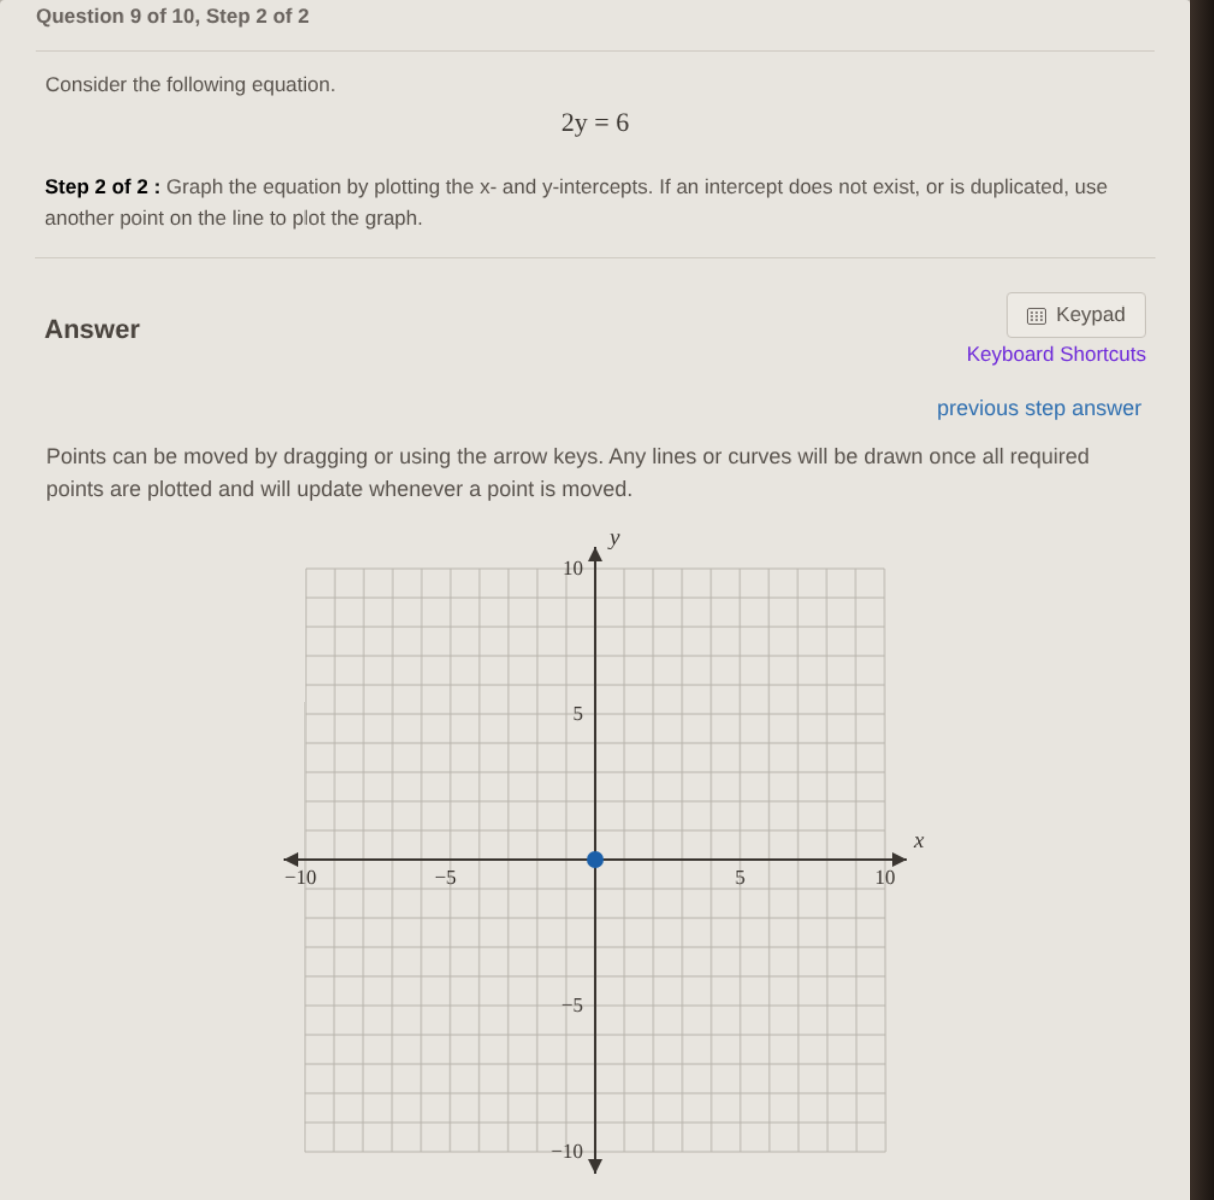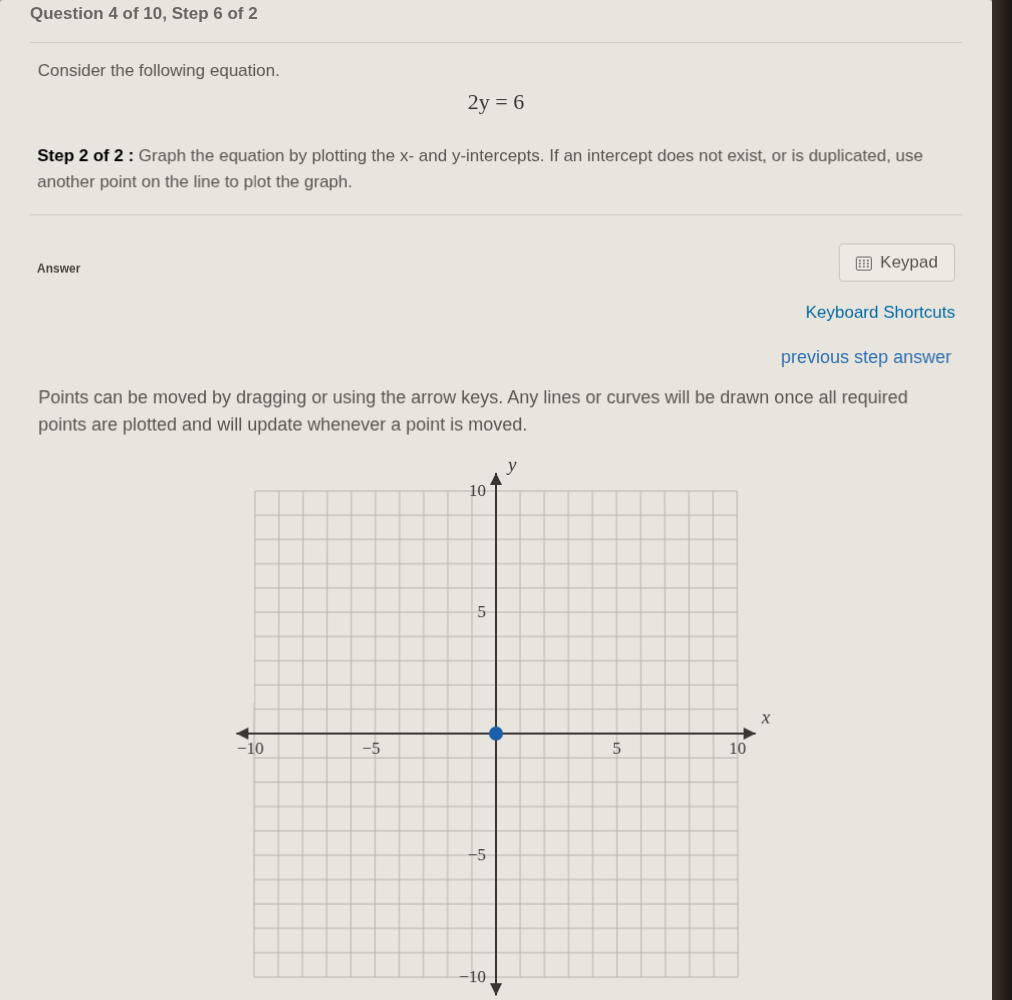--- a/index.html
+++ b/index.html
@@ -58,41 +58,41 @@
   .answer-row {
     display: flex;
     justify-content: space-between;
     align-items: flex-start;
     padding: 28px 8px 0 8px;
     border-top: 1px solid #cfcac2;
   }
   .answer-label {
     font-weight: 700;
     color: #4a443e;
-    font-size: 12px;
+    font-size: 22px;
     padding-top: 18px;
   }
   .right-links {
     text-align: right;
     font-size: 17px;
   }
   .keypad-btn {
     display: inline-flex;
     align-items: center;
     gap: 8px;
     border: 1px solid #c8c3bb;
     border-radius: 4px;
     padding: 8px 16px;
     color: #5a544e;
     background: #edeae4;
     cursor: pointer;
   }
   .kbd-link {
-    color: #0369a1;
-    margin-top: 21px;
+    color: #6d28d9;
+    margin-top: 4px;
     cursor: pointer;
   }
   .prev-link {
     text-align: right;
     color: #2f6fb0;
     font-size: 18px;
     padding: 24px 12px 10px 0;
     cursor: pointer;
   }
   .instr {
@@ -123,21 +123,21 @@
   .origin-pt { fill: #1b5fa8; }
   .keypad-icon {
     width: 16px; height: 14px;
     display: inline-block;
   }
 </style>
 </head>
 <body>
 
 <div class="page">
-  <div class="q-header">Question 4 of 10, Step 6 of 2</div>
+  <div class="q-header">Question 9 of 10, Step 2 of 2</div>
 
   <div class="section">
     <div class="consider">Consider the following equation.</div>
     <div class="equation">2y = 6</div>
     <div class="step-text">
       <b>Step 2 of 2 :</b>
       <span>Graph the equation by plotting the x- and y-intercepts. If an intercept does not exist, or is duplicated, use another point on the line to plot the graph.</span>
     </div>
   </div>
 

